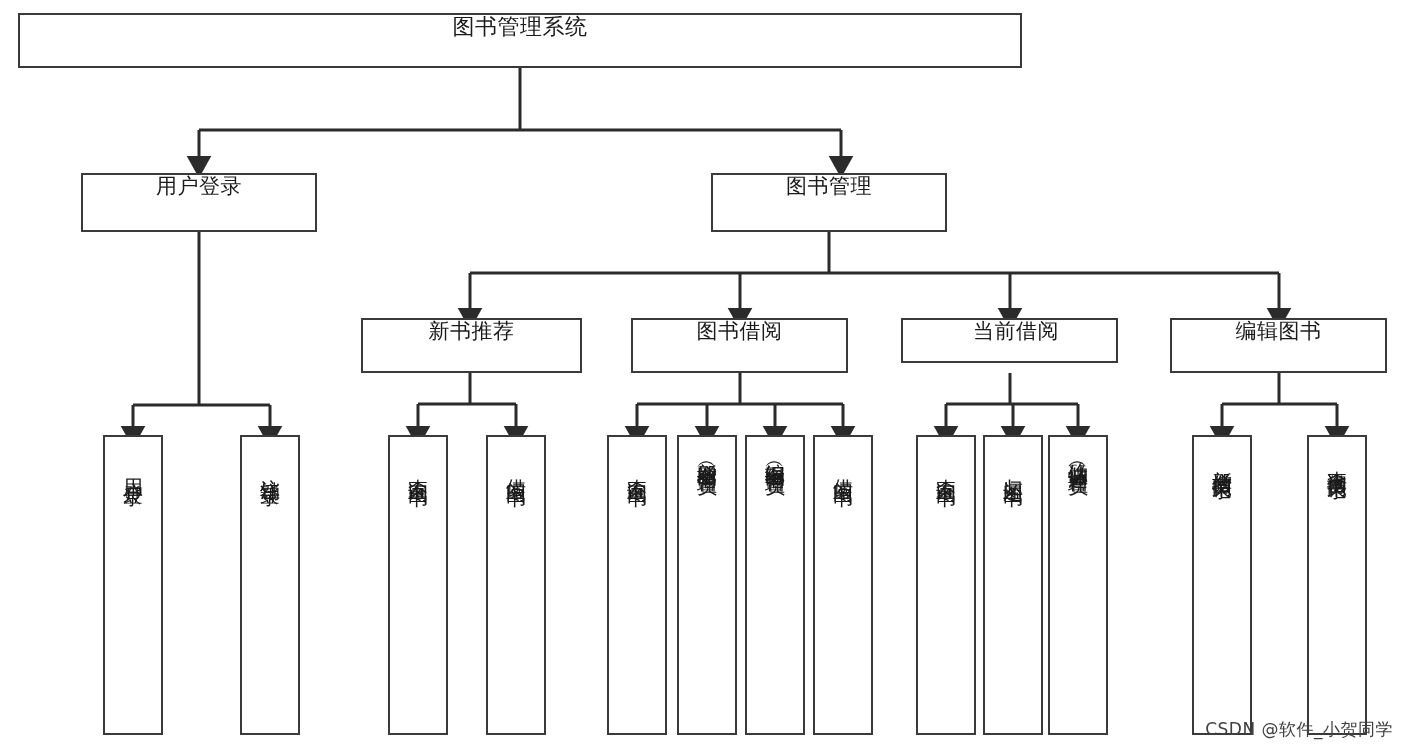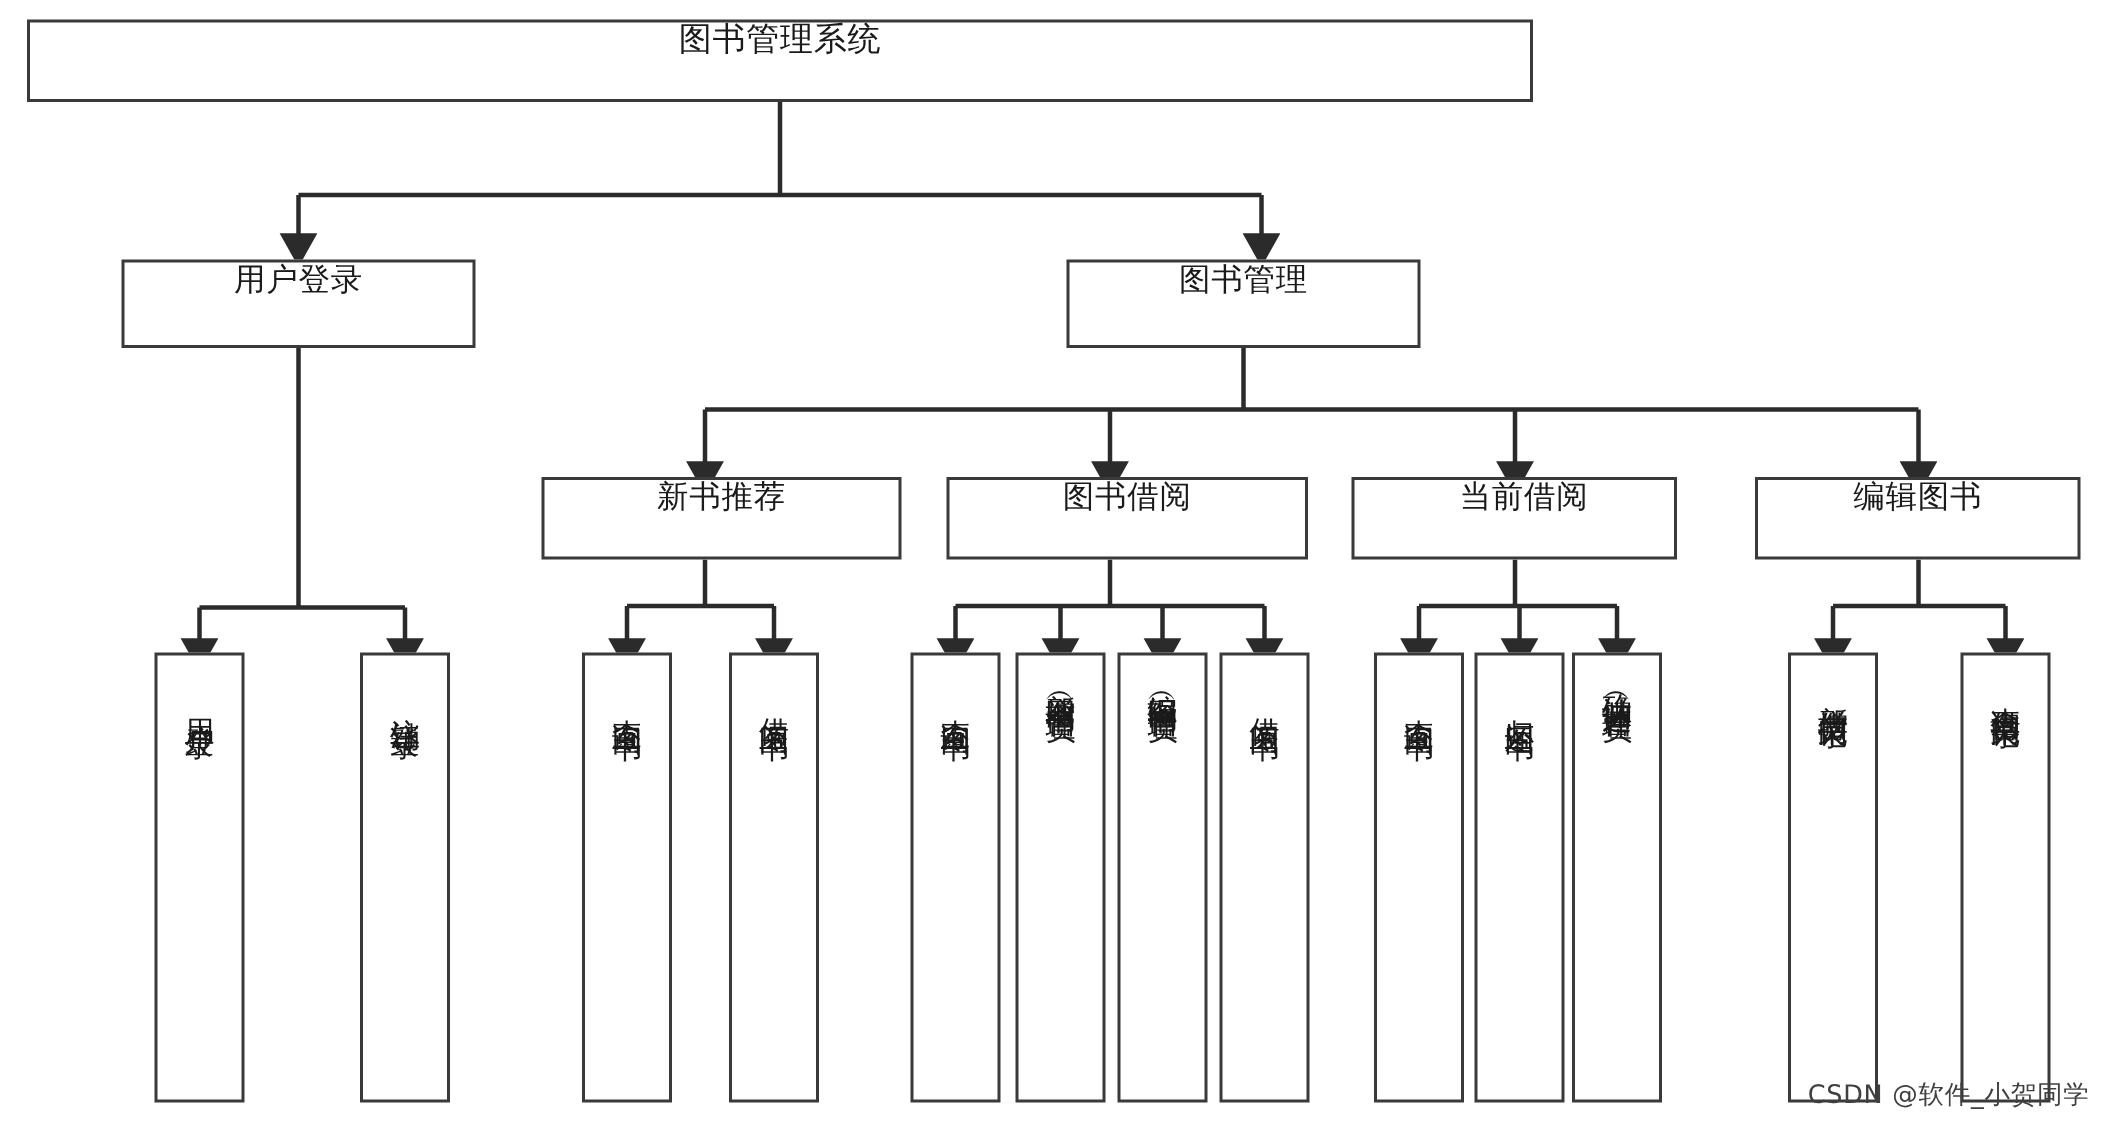--- a/index.html
+++ b/index.html
@@ -137,27 +137,27 @@
     <span class="label">图书管理系统</span>
   </div>
 
   <div class="node h" style="left:81px; top:173px; width:236px; height:59px;">
     <span class="label">用户登录</span>
   </div>
   <div class="node h" style="left:711px; top:173px; width:236px; height:59px;">
     <span class="label">图书管理</span>
   </div>
 
-  <div class="node h" style="left:361px; top:318px; width:240px; height:55px;">
+  <div class="node h" style="left:361px; top:318px; width:221px; height:55px;">
     <span class="label">新书推荐</span>
   </div>
-  <div class="node h" style="left:631px; top:318px; width:241px; height:55px;">
+  <div class="node h" style="left:631px; top:318px; width:217px; height:55px;">
     <span class="label">图书借阅</span>
   </div>
-  <div class="node h" style="left:901px; top:318px; width:217px; height:55px;padding-left:13px;">
+  <div class="node h" style="left:901px; top:318px; width:217px; height:45px;padding-left:13px;">
     <span class="label">当前借阅</span>
   </div>
   <div class="node h" style="left:1170px; top:318px; width:217px; height:55px;">
     <span class="label">编辑图书</span>
   </div>
 
   <div class="node v" style="left:103px; top:435px; width:60px; height:300px;">
     <span class="label">用户登录</span>
   </div>
   <div class="node v" style="left:240px; top:435px; width:60px; height:300px;">

